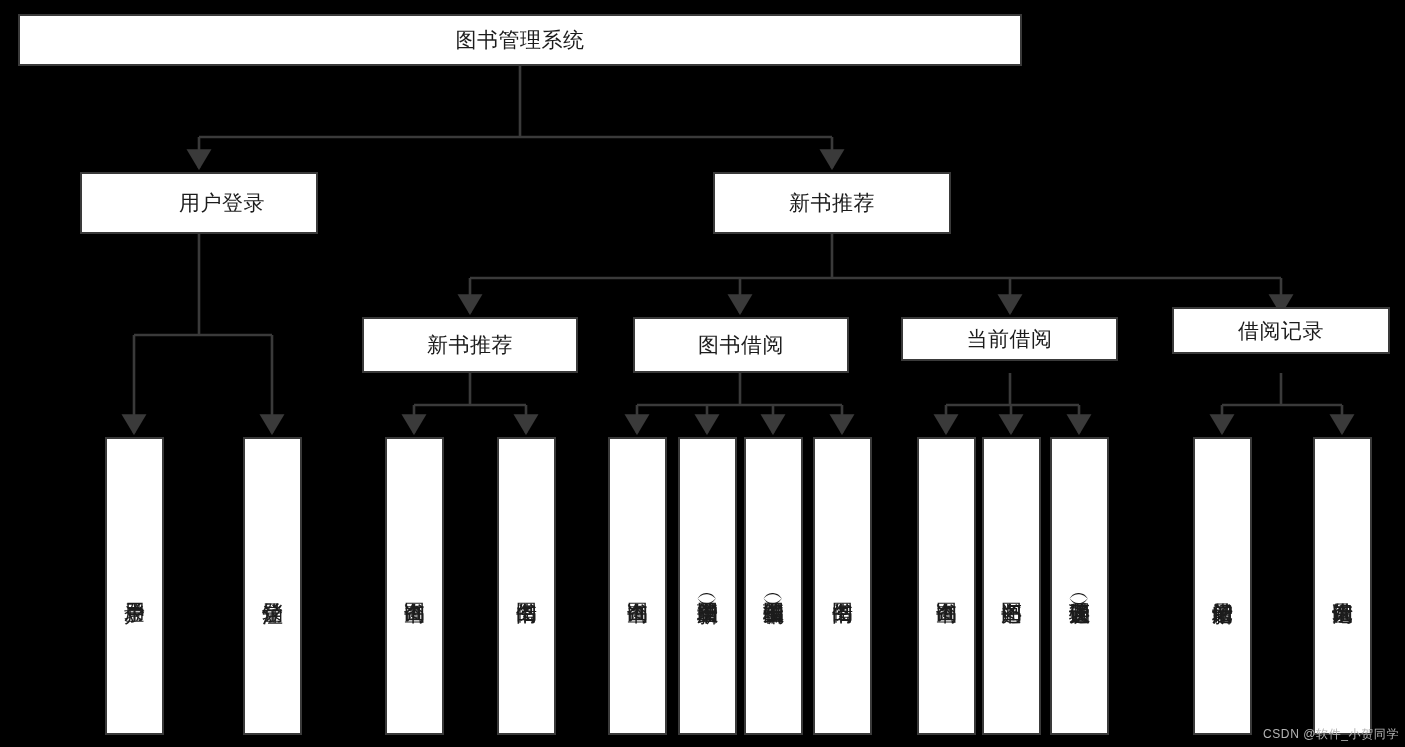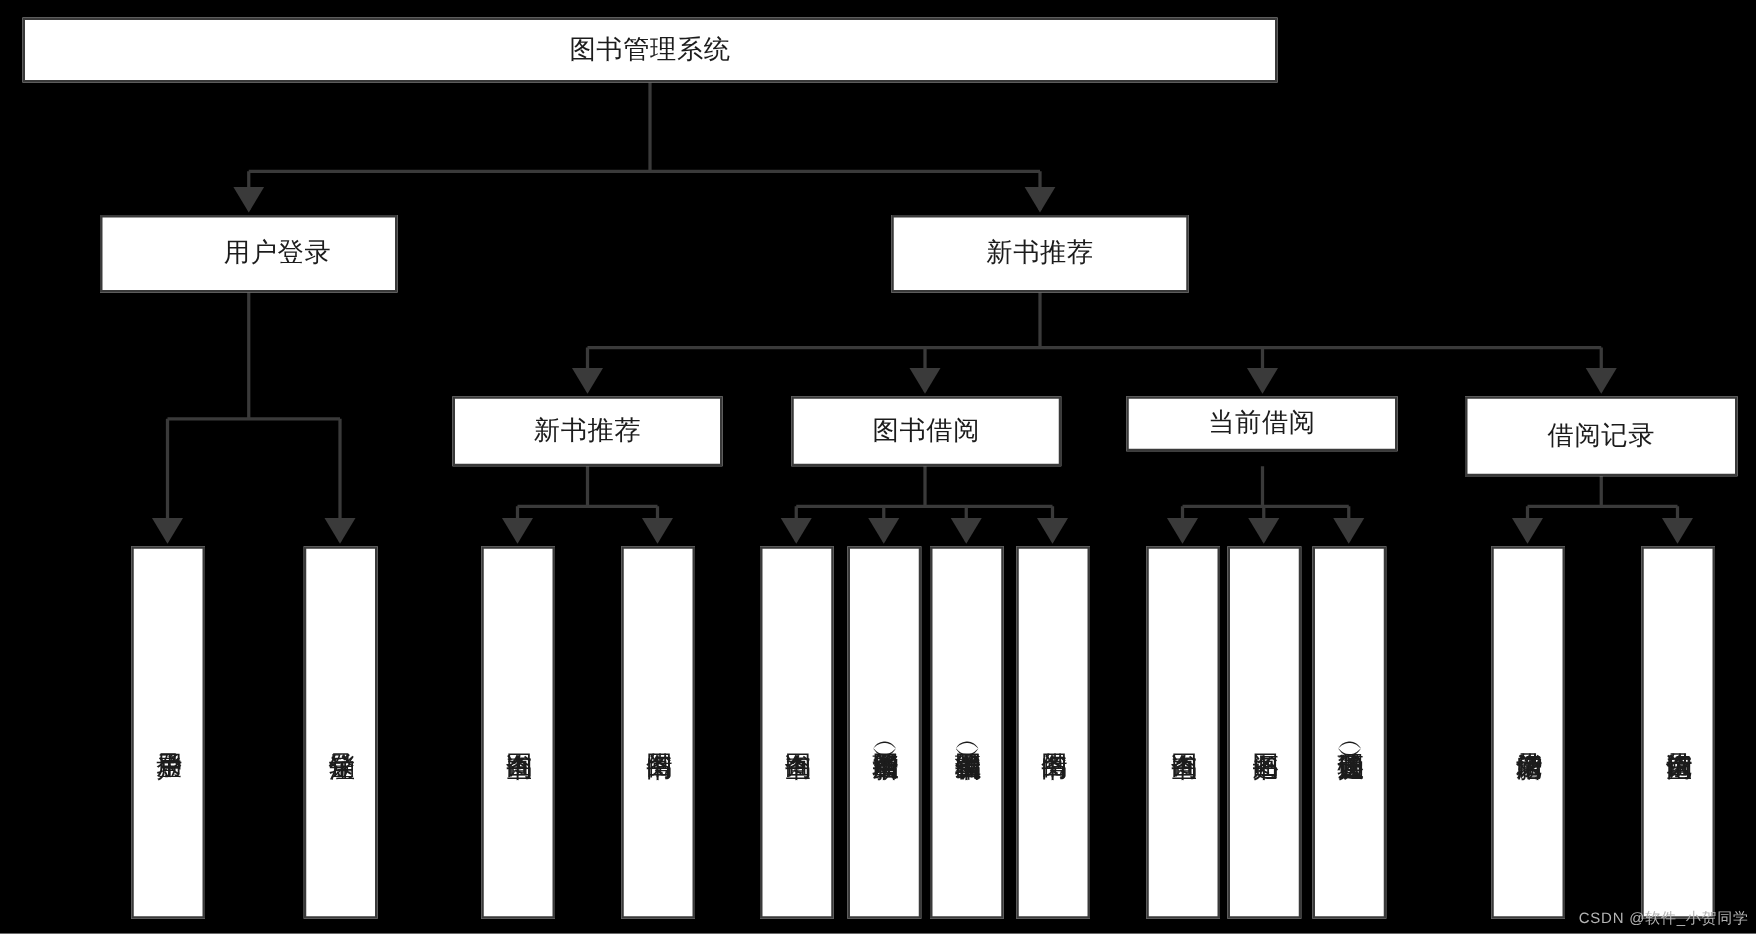--- a/index.html
+++ b/index.html
@@ -147,21 +147,21 @@
   </div>
 
   <div class="node-box" style="left:362px; top:317px; width:216px; height:56px;">
     <span class="node-label">新书推荐</span>
   </div>
 
   <div class="node-box" style="left:901px; top:317px; width:217px; height:44px;">
     <span class="node-label">当前借阅</span>
   </div>
 
-  <div class="node-box" style="left:1172px; top:317px; width:218px; height:64px;">
+  <div class="node-box" style="left:1172px; top:307px; width:218px; height:47px;">
     <span class="node-label">借阅记录</span>
   </div>
 
   <div class="leaf-box" style="left:105px; top:437px; width:59px; height:298px;">
     <span class="leaf-label">用户登录</span>
   </div>
   <div class="leaf-box" style="left:243px; top:437px; width:59px; height:298px;">
     <span class="leaf-label">注销登录</span>
   </div>
 

